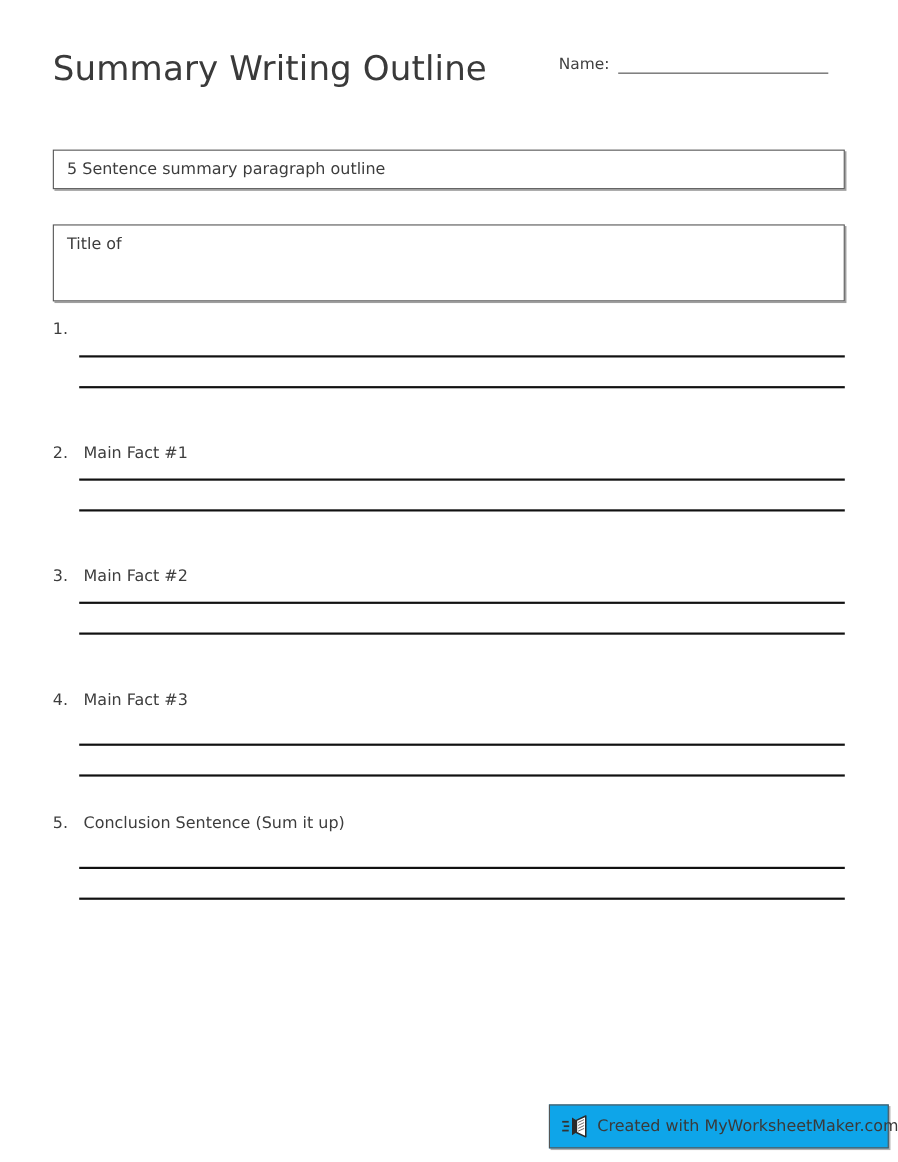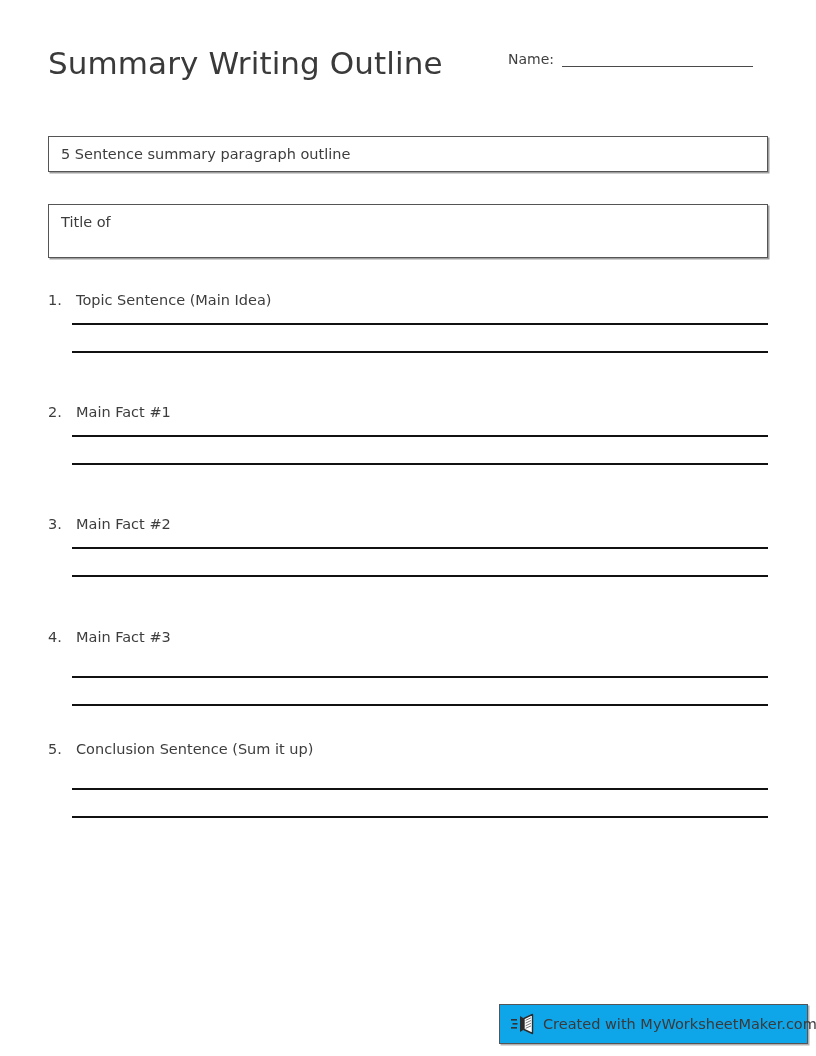--- a/index.html
+++ b/index.html
@@ -75,21 +75,21 @@
     align-items: center;
     padding-left: 12px;
   }
   .subtitle-text {
     font-size: 14.5px;
     color: #3d3d3d;
     line-height: 1;
   }
   #passage-box {
     top: 204px;
-    height: 54px;
+    height: 70px;
     padding: 8px 0 0 12px;
   }
   .passage-line-1 {
     font-size: 14.5px;
     color: #3d3d3d;
     line-height: 18px;
   }
   .passage-line-2 {
     display: flex;
     align-items: baseline;
@@ -193,21 +193,20 @@
   <span class="subtitle-text">5 Sentence summary paragraph outline</span>
 </div>
 
 <div class="framed-box" id="passage-box">
   <div class="passage-line-1">Title of</div>
 </div>
 
 <div class="outline-item" style="top:290px;height:100px;">
   <div class="item-head">
     <span class="item-number">1.</span>
-    <span class="item-label">Topic Sentence (Main Idea)</span>
   </div>
   <div class="write-rules">
     <div class="write-rule"></div>
     <div class="write-rule"></div>
   </div>
 </div>
 
 <div class="outline-item" style="top:402px;height:100px;">
   <div class="item-head">
     <span class="item-number">2.</span>

